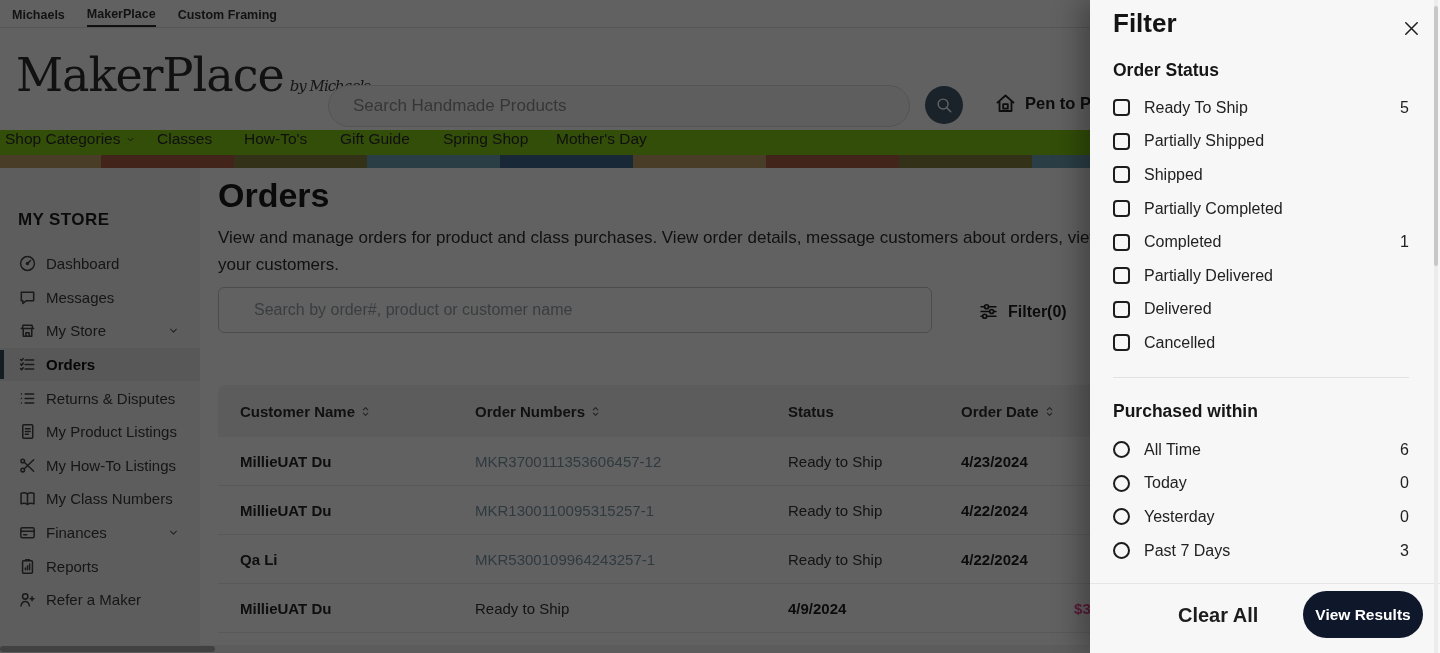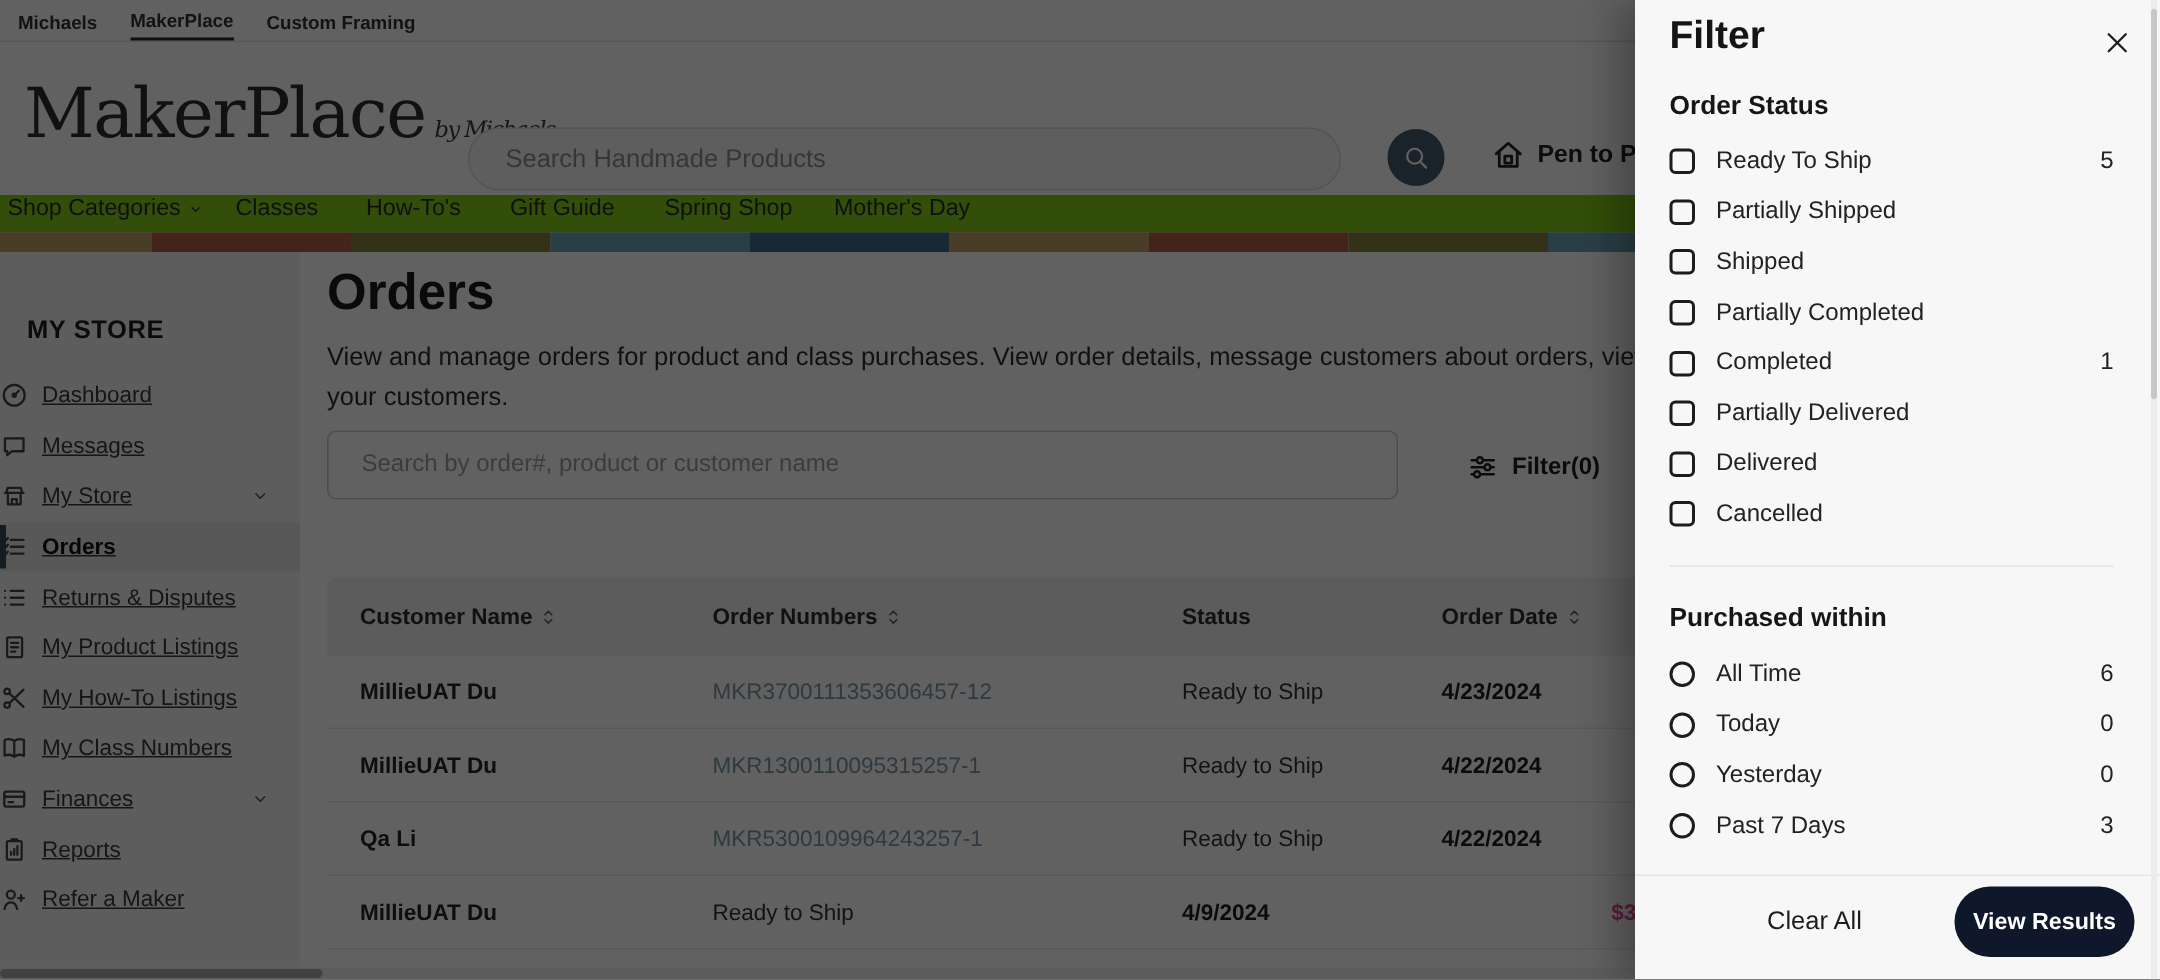--- a/index.html
+++ b/index.html
@@ -11,21 +11,21 @@
   .topbar { position:absolute; top:0; left:0; width:100%; height:28px; background:#fff;
             border-bottom:1px solid #e3e3e3; display:flex; align-items:center; padding-left:12px; gap:22px; }
   .topbar .tlink { font-size:12.5px; font-weight:bold; color:#333; padding:6px 0 4px; cursor:pointer; }
   .topbar .tlink.active { border-bottom:2px solid #2b2b2b; }
 
   
   .header { position:absolute; top:28px; left:0; width:100%; height:102px; background:#fff; }
   .logo { position:absolute; left:16px; top:20px; font-family:"DejaVu Serif", serif;
           font-size:46px; color:#2d2d2d; letter-spacing:-1px; }
   .logo-suffix { font-family:"DejaVu Serif", serif; font-style:italic; font-size:15px; color:#3a3a3a; margin-left:6px; }
-  .search-pill { position:absolute; left:312px; top:57px; width:582px; height:42px; border-radius:21px;
+  .search-pill { position:absolute; left:328px; top:57px; width:582px; height:42px; border-radius:21px;
                  background:#f7f7f7; border:1px solid #dcdcdc; padding-left:24px; font-size:17px; color:#444;
                  font-family:"Liberation Sans", sans-serif; outline:none; }
   .search-pill::placeholder { color:#8f8f8f; }
   .search-submit { position:absolute; left:925px; top:58px; width:38px; height:38px; border-radius:50%;
                    background:#445b6e; border:none; display:flex; align-items:center; justify-content:center; cursor:pointer; }
   .pen { position:absolute; left:994px; top:64px; display:flex; align-items:center; gap:8px; cursor:pointer; }
   .pen .plabel { font-size:16.5px; font-weight:600; color:#222; white-space:nowrap; }
 
   
   .shopnav { position:absolute; top:130px; left:0; width:100%; height:25px; background:#84cc16; }
@@ -35,34 +35,34 @@
   
   .stripe { position:absolute; top:155px; left:0; width:100%; height:13px; }
   .stripe .seg { position:absolute; top:0; height:13px; }
 
   
   .sidebar { position:absolute; top:168px; left:0; width:200px; height:477px; background:#f5f5f5; }
   .side-title { position:absolute; left:18px; top:42px; font-size:17px; font-weight:800;
                 letter-spacing:.4px; color:#1f1f1f; }
   .side-list { position:absolute; top:79px; left:0; width:100%; }
   .side-item { position:relative; height:33.6px; display:flex; align-items:center; gap:9px;
-               cursor:pointer; color:#3a3a3a;text-decoration:underline; }
+               padding-left:18px; cursor:pointer; color:#3a3a3a; }
   .side-item .slabel { font-size:15px; color:#3a3a3a; white-space:nowrap; }
   .side-item.selected { background:#e7e7e7; }
   .side-item.selected::before { content:""; position:absolute; left:0; top:2px; bottom:2px; width:4px; background:#355059; }
   .side-item.selected .slabel { font-weight:bold; color:#101010; }
   .side-item .icon { display:flex; color:#444; }
   .side-item .chev { position:absolute; left:167px; color:#555; display:flex; }
 
   
   .page-title { position:absolute; left:218px; top:176px; font-size:34px; font-weight:800; color:#1c1c1c; }
   .page-desc { position:absolute; left:218px; top:224px; width:1085px; font-size:17px; line-height:27px; color:#2e2e2e; }
 
   .order-search { position:absolute; left:218px; top:287px; width:714px; height:46px; border:1px solid #c9c9c9;
-                  border-radius:6px; background:#fff; padding-left:22px; font-size:16px; color:#333;
+                  border-radius:6px; background:#fff; padding-left:35px; font-size:16px; color:#333;
                   font-family:"Liberation Sans", sans-serif; outline:none; }
   .order-search::placeholder { color:#98a0a6; }
   .order-search-icon { position:absolute; left:234px; top:300px; color:#3c3c3c; display:flex; }
   .filter-btn { position:absolute; left:978px; top:301px; display:flex; align-items:center; gap:9px;
                 background:none; border:none; cursor:pointer; }
   .filter-btn .flabel { font-size:16px; font-weight:bold; color:#1f1f1f; white-space:nowrap; }
 
   
   .otable { position:absolute; left:218px; top:385px; width:1005px; }
   .thead { height:52px; background:#f1f1f1; border-radius:8px 8px 0 0; }
@@ -93,21 +93,21 @@
   .cbx-list { position:absolute; left:23px; top:91px; width:296px; }
   .rad-list { position:absolute; left:23px; top:433px; width:296px; }
   .f-row { height:33.6px; display:flex; align-items:center; gap:14px; }
   .cbx { width:17px; height:17px; border:2px solid #1c1c1c; border-radius:4px; background:#f7f7f7; cursor:pointer; flex:none; }
   .rad { width:17px; height:17px; border:2px solid #1c1c1c; border-radius:50%; background:#f7f7f7; cursor:pointer; flex:none; }
   .f-label { font-size:16px; color:#222; }
   .f-count { margin-left:auto; font-size:16px; color:#222; }
   .f-divider { position:absolute; left:23px; top:377px; width:296px; border-top:1px solid #e2e2e2; }
   .fsection-h2 { position:absolute; left:23px; top:401px; font-size:17.5px; font-weight:bold; color:#161616; }
   .drawer-footer { position:absolute; left:0; top:583px; width:100%; height:70px; border-top:1px solid #e5e5e5; }
-  .clear-btn { position:absolute; left:88px; top:20px; background:none; border:none; font-size:17px; font-weight:normal;
+  .clear-btn { position:absolute; left:88px; top:20px; background:none; border:none; font-size:20px; font-weight:bold;
                color:#1d1d1d; cursor:pointer; font-family:"Liberation Sans", sans-serif; }
   .apply-btn { position:absolute; left:213px; top:7px; width:120px; height:47px; border-radius:26px; background:#0f172a;
                border:none; color:#fff; font-size:15.5px; font-weight:bold; cursor:pointer;
                font-family:"Liberation Sans", sans-serif; }
   .drawer-scroll { position:absolute; right:2px; top:0; width:4px; height:100%; background:#ececec; }
   .drawer-scroll .vthumb { position:absolute; top:6px; left:0; width:4px; height:260px; border-radius:2px; background:#c7c7c7; }
 </style>
 </head>
 <body>
 

